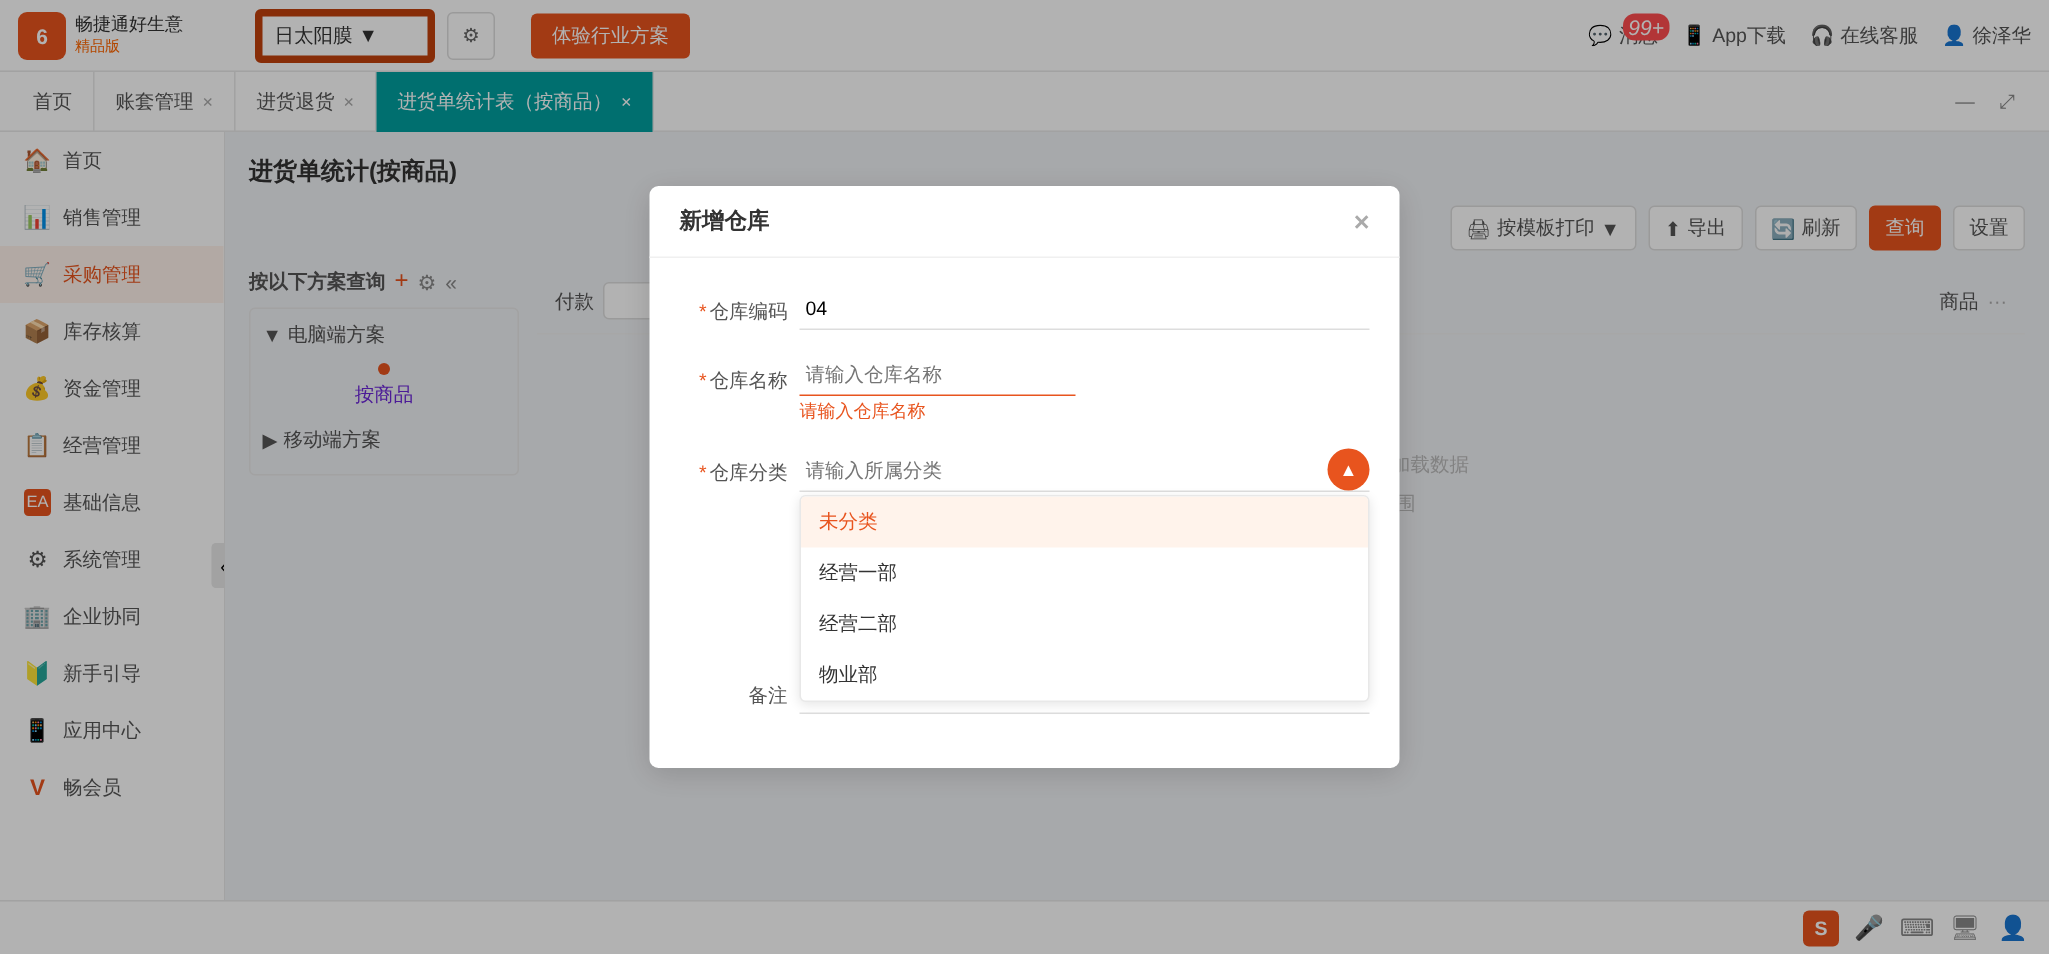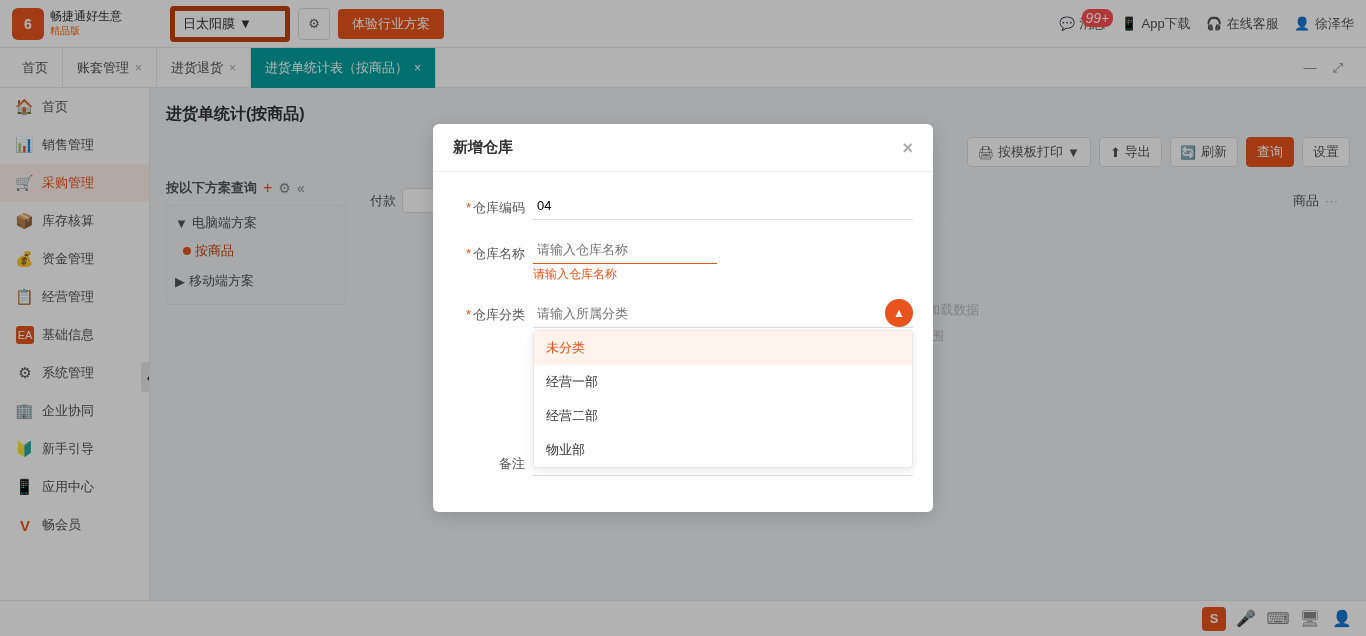--- a/index.html
+++ b/index.html
@@ -60,21 +60,21 @@
       color: #666;
     }
     .try-btn {
       background: #e8541e;
       color: #fff;
       border: none;
       border-radius: 4px;
       padding: 6px 14px;
       cursor: pointer;
       font-size: 13px;
-      margin-left: 8px;
+      margin-left: 24px;
     }
     .header-right {
       display: flex;
       align-items: center;
       gap: 16px;
       margin-left: auto;
     }
     .header-right-item {
       display: flex;
       align-items: center;
@@ -196,21 +196,21 @@
     .scheme-tree-title { color: #555; margin-bottom: 6px; display: flex; align-items: center; gap: 4px; }
     .scheme-option {
       display: flex; align-items: center;
       padding: 4px 8px;
       cursor: pointer;
       border-radius: 4px;
       gap: 4px;
       font-size: 13px;
       color: #555;
     }
-    .scheme-option.active { color: #c2410c; }
+    .scheme-option.active { color: #6d28d9; flex-direction: column; }
     .scheme-option .dot { width: 8px; height: 8px; border-radius: 50%; background: #e8541e; }
     .scheme-sub { padding-left: 20px; font-size: 13px; color: #777; padding-top: 4px; }
     .filter-row { display: flex; align-items: center; gap: 12px; padding: 8px 12px; border-bottom: 1px solid #f0f0f0; }
     .filter-field { display: flex; align-items: center; gap: 6px; font-size: 13px; color: #555; }
     .filter-input { border: 1px solid #ddd; border-radius: 4px; padding: 4px 8px; font-size: 13px; width: 120px; }
     .filter-select { border: 1px solid #ddd; border-radius: 4px; padding: 4px 8px; font-size: 13px; min-width: 100px; background: #fff; }
 
     
     .overlay {
       position: fixed;

